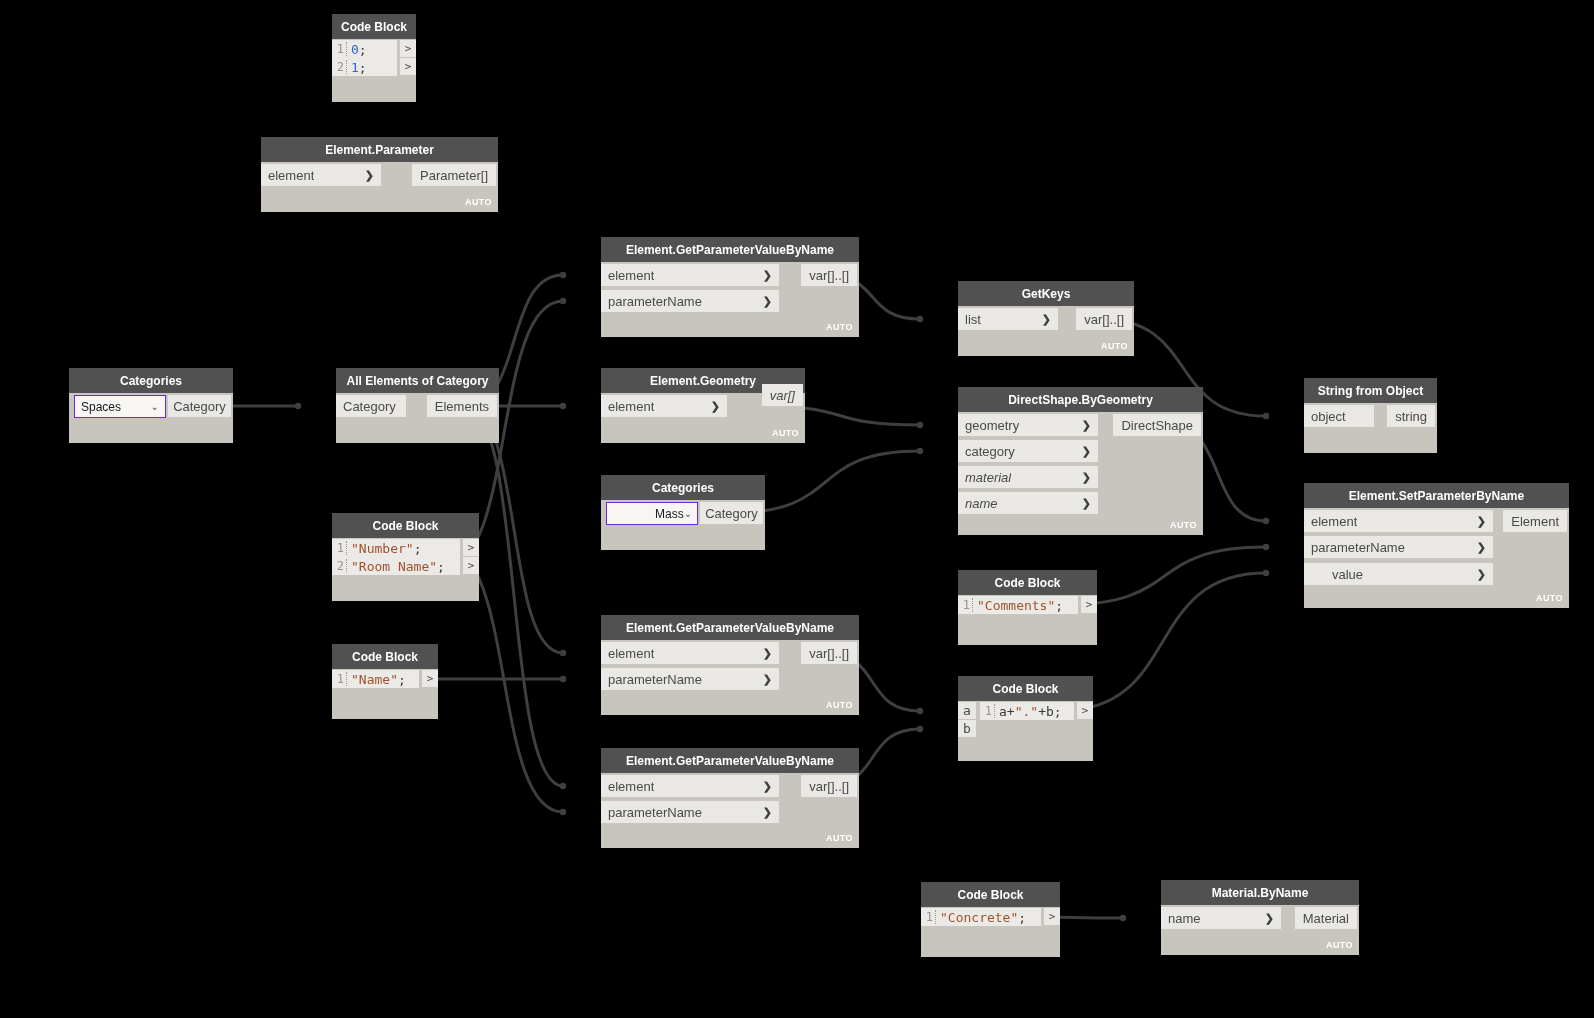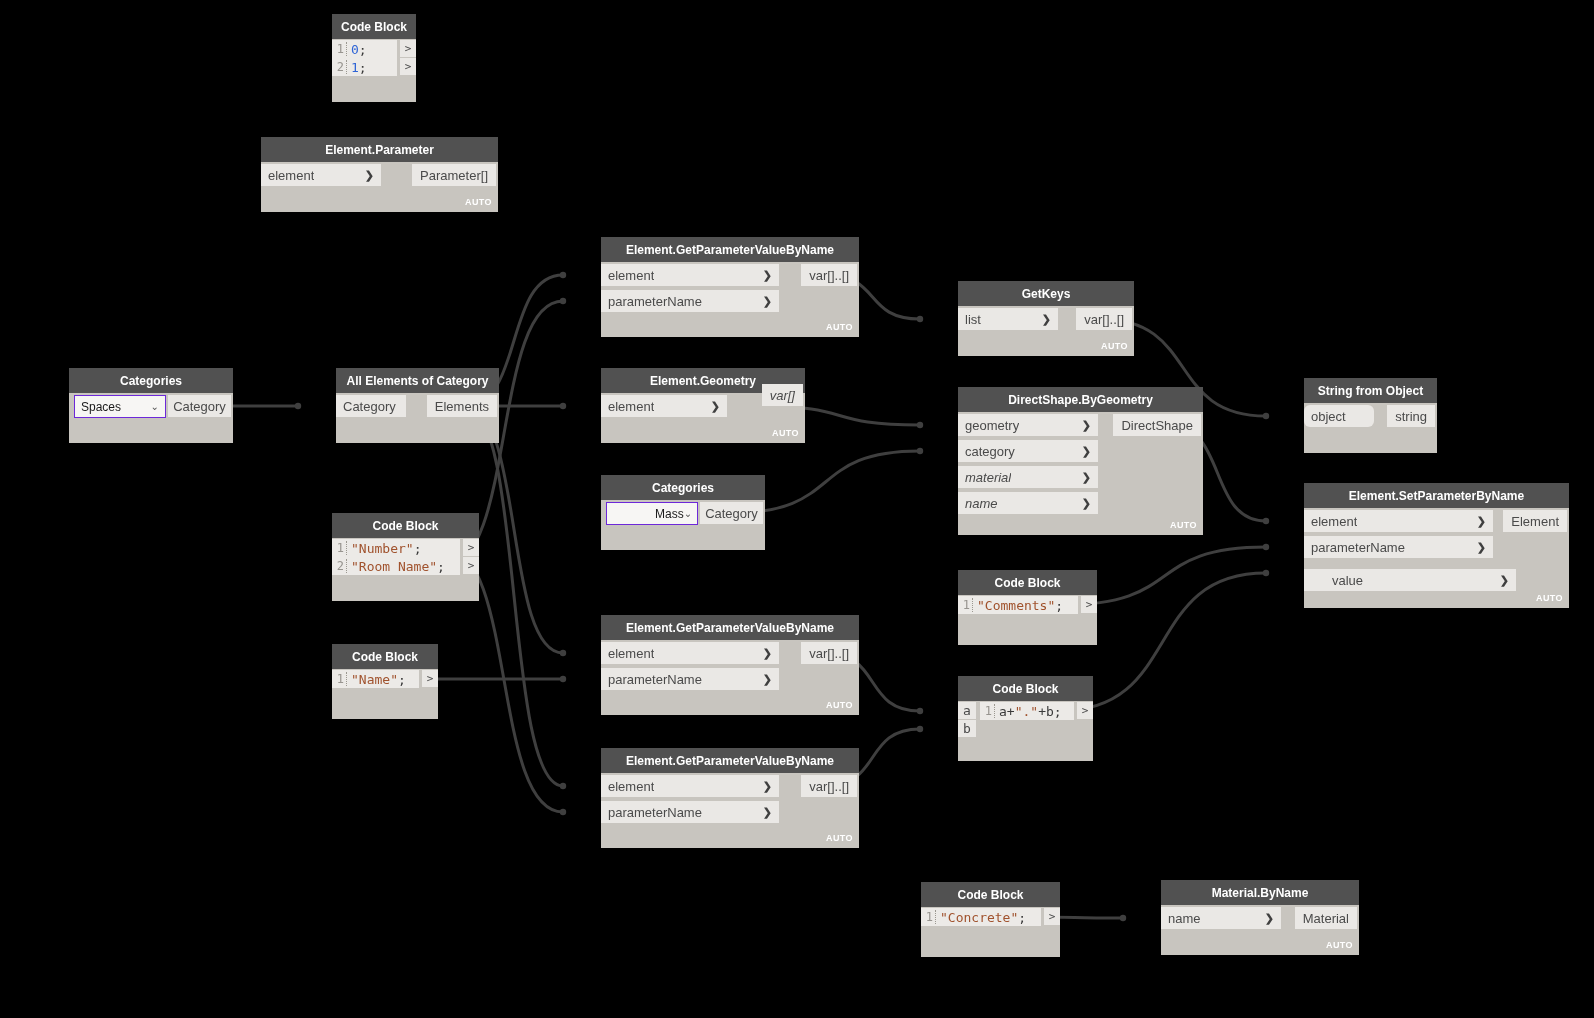--- a/index.html
+++ b/index.html
@@ -204,21 +204,21 @@
       </div>
       <div class="port-out" style="top: 16px; right: 2px; font-style: italic;">
         <span>var[]</span>
       </div>
       <div class="auto">AUTO</div>
     </div>
     <div class="node" style="left: 1268px; top: 378px; width: 133px; height: 75px;">
       <div class="hdr">
         <span>String from Object</span>
       </div>
-      <div class="port-in" style="top: 27px; width: 70px; border-radius: 6px;">
+      <div class="port-in" style="top: 27px; width: 70px;">
         <span class="lbl">object</span>
       </div>
       <div class="port-out" style="top: 27px; right: 2px;">
         <span>string</span>
       </div>
     </div>
     <div class="node" style="left: 565px; top: 475px; width: 164px; height: 75px;">
       <div class="hdr">
         <span>Categories</span>
       </div>
@@ -260,21 +260,21 @@
         <span>Element.SetParameterByName</span>
       </div>
       <div class="port-in" style="top: 27px; width: 189px;">
         <span class="lbl">element</span>
         <span class="arrow">❯</span>
       </div>
       <div class="port-in" style="top: 53px; width: 189px;">
         <span class="lbl">parameterName</span>
         <span class="arrow">❯</span>
       </div>
-      <div class="port-in" style="top: 86px; width: 212px; padding-left: 28px;">
+      <div class="port-in" style="top: 80px; width: 189px; padding-left: 28px;">
         <span class="lbl">value</span>
         <span class="arrow">❯</span>
       </div>
       <div class="port-out" style="top: 27px; right: 2px;">
         <span>Element</span>
       </div>
       <div class="auto">AUTO</div>
     </div>
     <div class="node" style="left: 296px; top: 513px; width: 147px; height: 88px;">
       <div class="hdr">

